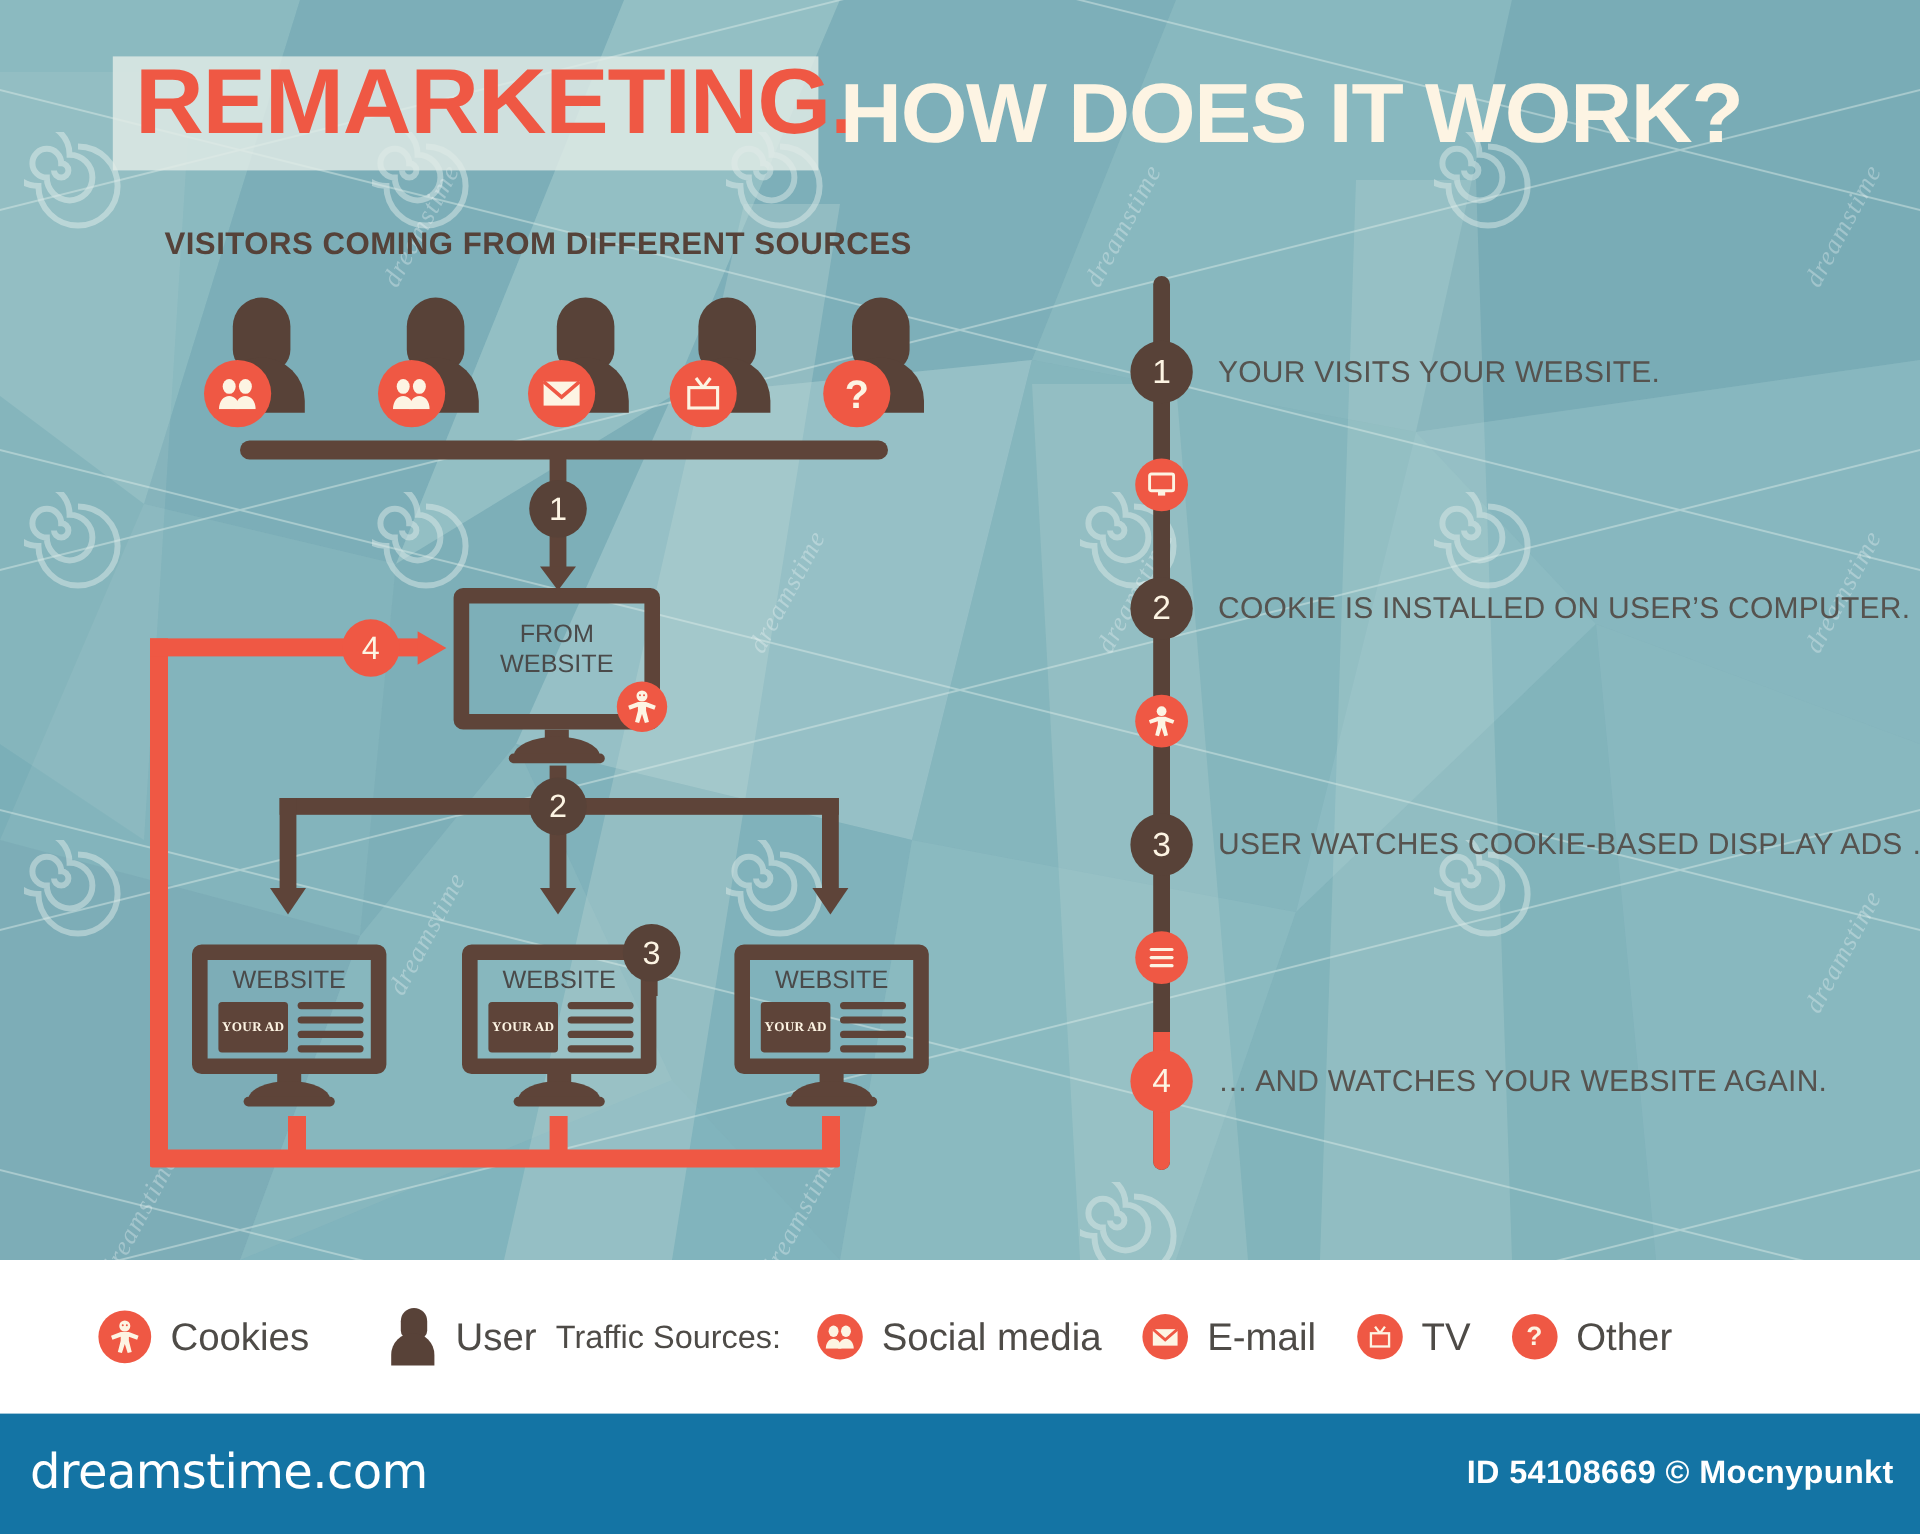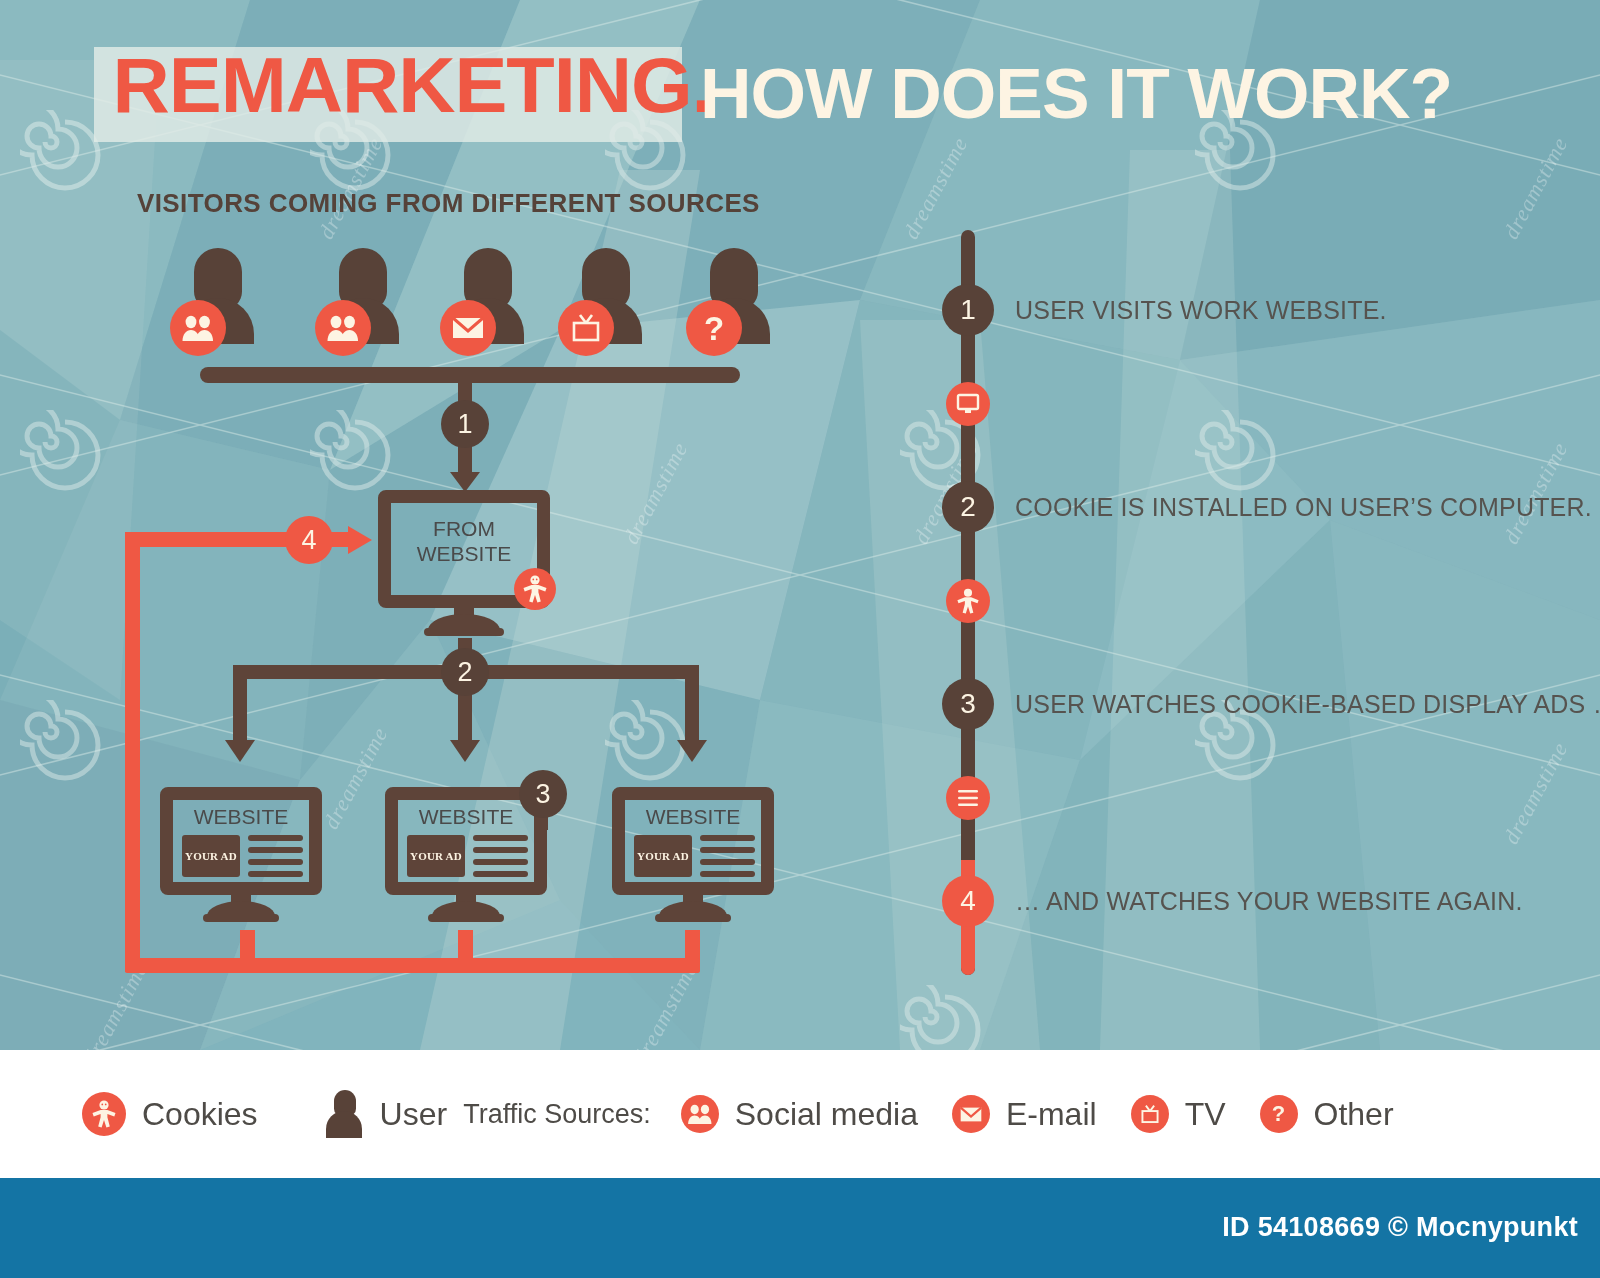--- a/index.html
+++ b/index.html
@@ -592,21 +592,21 @@
     <div class="mon-neck" style="left:71px; top:108px; width:20px; height:14px;"></div>
     <div class="mon-foot" style="left:47px; top:114px; width:68px; height:17px; border-radius:50% 50% 2px 2px / 90% 90% 2px 2px;"></div>
     <div class="mon-base" style="left:43px; top:127px; width:76px; height:8px;"></div>
   </div>
 
   <div id="timeline">
     <div id="tl-bar"></div>
     <div id="tl-bar-red"></div>
 
     <div class="tl-node dark" style="top:54px;">1</div>
-    <div class="tl-text" style="top:66px;">USER VISITS WORK WEBSITE.</div>
+    <div class="tl-text" style="top:66px;">YOUR VISITS YOUR WEBSITE.</div>
 
     <div class="tl-icon" style="top:152px;">
       <svg width="24" height="22" viewBox="0 0 24 22">
           <g fill="none" stroke="#fdf4e3" stroke-width="2.4">
             <rect x="2" y="2" width="20" height="14" rx="1.5"></rect>
           </g>
           <rect x="9" y="17" width="6" height="3" fill="#fdf4e3"></rect>
         </svg>
     </div>
 
@@ -705,16 +705,17 @@
 
     <div class="lg-item" style="margin-left:34px;">
       <div class="lg-circle sm">
         <span style="color:#fdf4e3;font-size:22px;font-weight:bold;line-height:1;">?</span>
       </div>
       <span class="lg-text">Other</span>
     </div>
   </div>
 
   <div id="footer">
+    <div id="ds-logo">dreamstime.com</div>
     <div id="ds-id">ID 54108669 © Mocnypunkt</div>
   </div>
 
 </div>
 
 </body></html>

